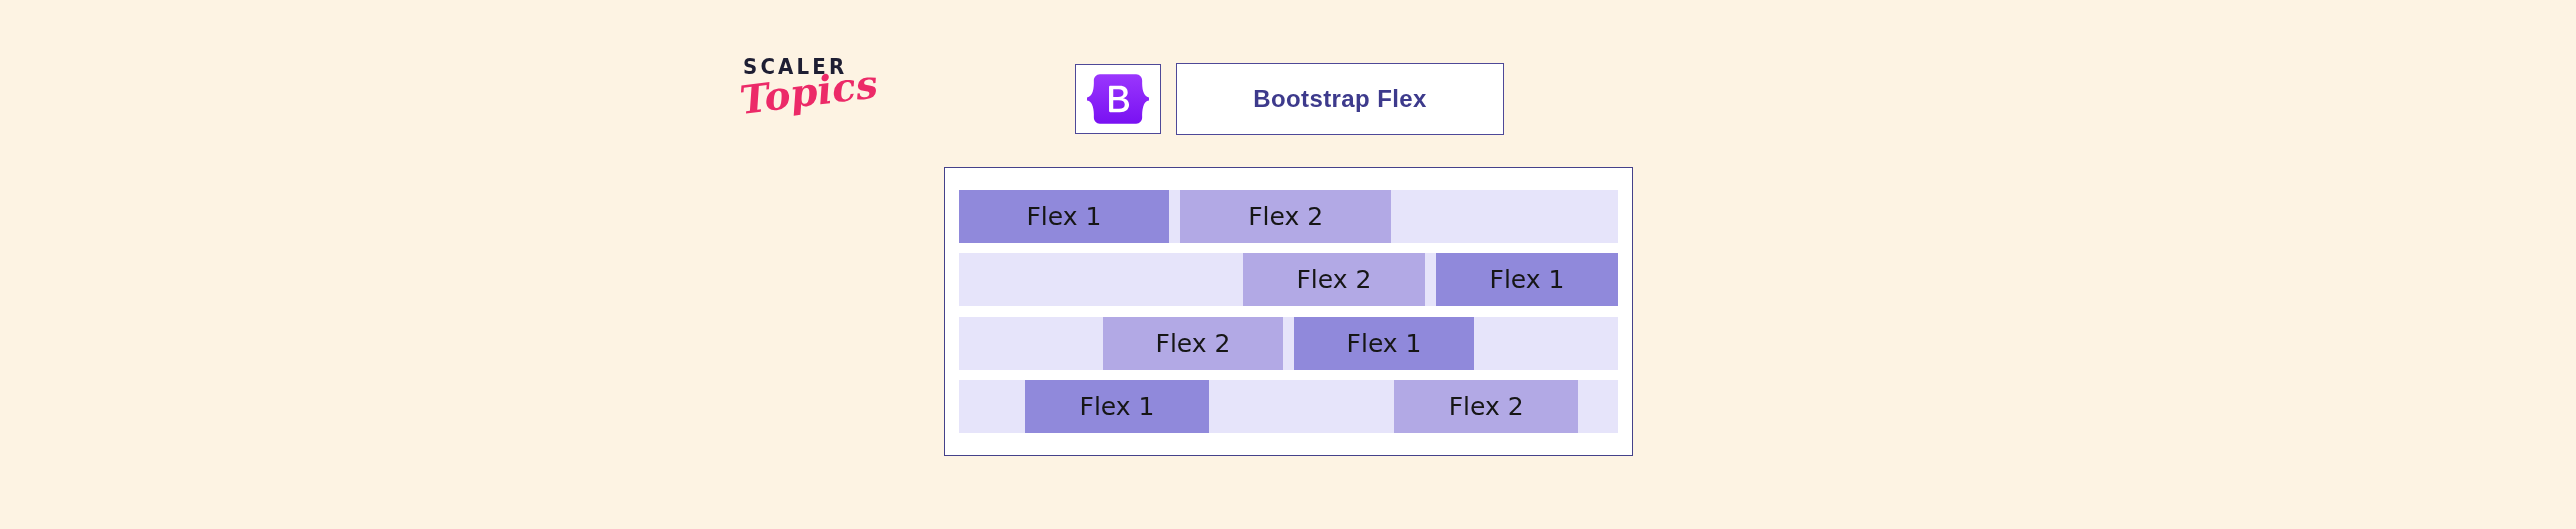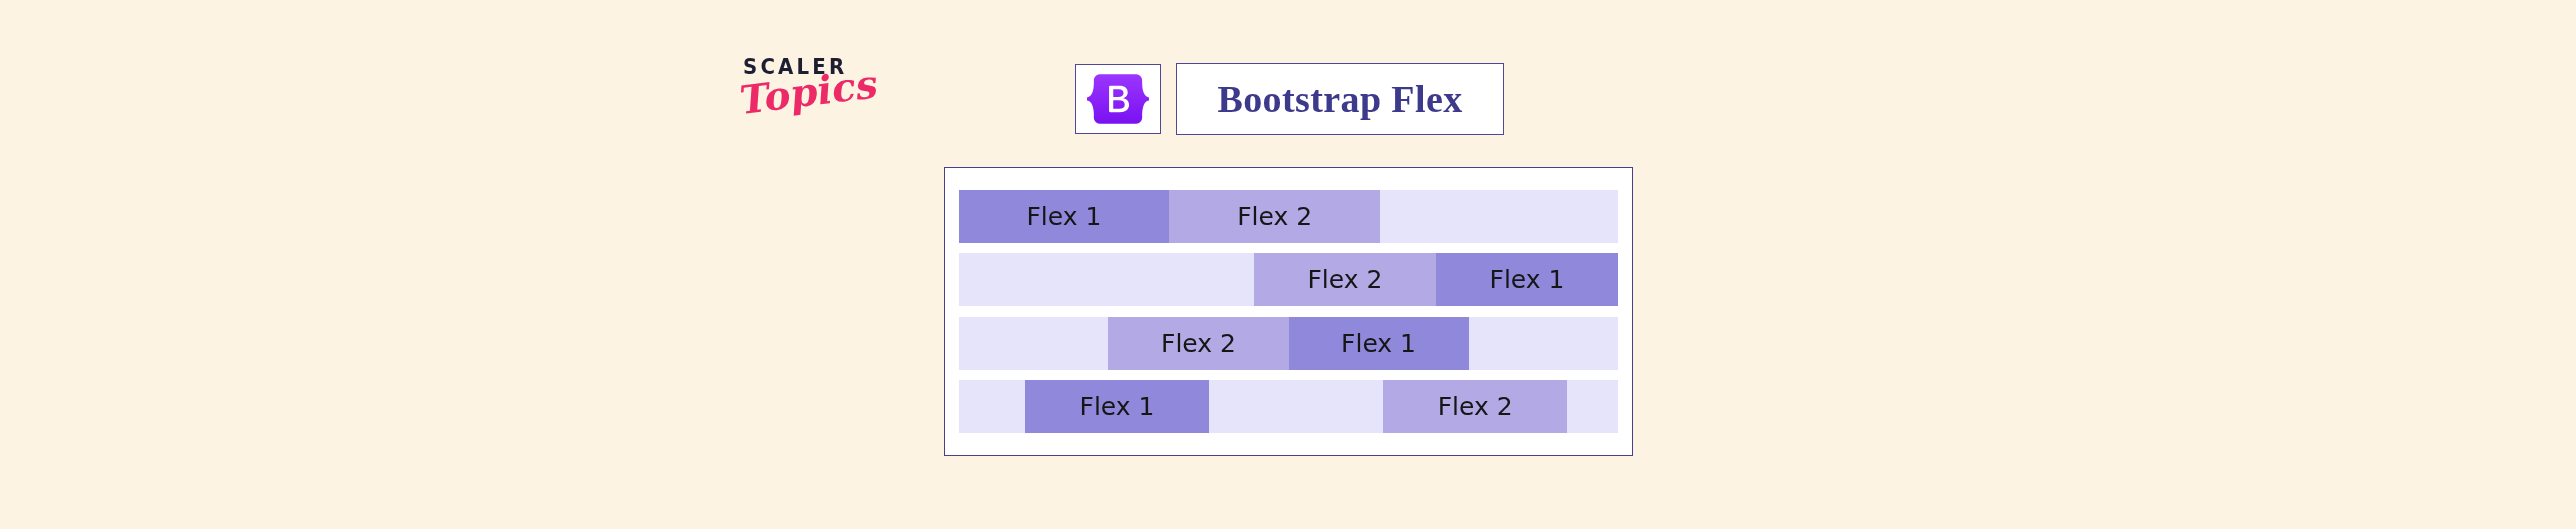--- a/index.html
+++ b/index.html
@@ -73,23 +73,23 @@
     width: 328px;
     height: 72px;
     background: #ffffff;
     border: 1.7px solid var(--box-border, #4E4898);
     display: flex;
     align-items: center;
     justify-content: center;
     box-sizing: border-box;
   }
   .title-text {
-    font-family: Liberation Serif, serif;
+    font-family: Liberation Sans, sans-serif;
     font-weight: 700;
-    font-size: 38px;
+    font-size: 24px;
     color: var(--title-color, #3D3A8C);
     letter-spacing: 0.4px;
     white-space: nowrap;
   }
 
   
   .panel {
     position: absolute;
     left: 944px;
     top: 167px;
@@ -102,20 +102,21 @@
     display: flex;
     flex-direction: column;
     justify-content: space-between;
   }
   .flex-track {
     width: 100%;
     height: 53px;
     background: var(--track-bg, #E6E4FA);
     display: flex;
     align-items: stretch;
+    gap: 11px;
   }
   .flex-bar {
     display: flex;
     align-items: center;
     justify-content: center;
     font-family: "DejaVu Sans", sans-serif;
     font-size: 25px;
     color: #161616;
     white-space: nowrap;
     box-sizing: border-box;

